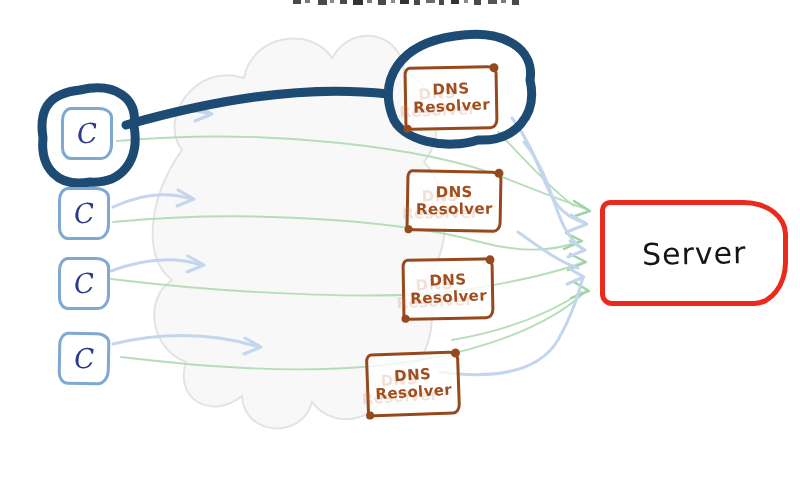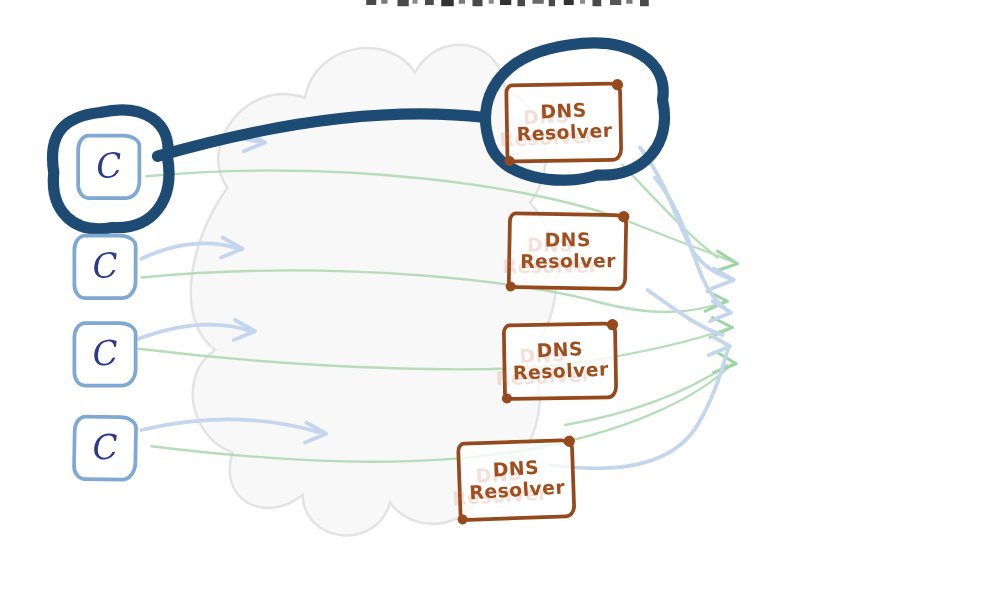--- a/index.html
+++ b/index.html
@@ -137,14 +137,17 @@
       <span>Resolver</span>
     </span>
   </div>
   <div class="node resolver" style="left:366px;top:352px;width:94px;height:64px;transform:rotate(-2deg);">
     <span class="rl">
       <span>DNS</span><br>
       <span>Resolver</span>
     </span>
   </div>
 
+  <div class="node server" style="left:600px;top:200px;width:188px;height:106px;">
+    <span class="sl">Server</span>
+  </div>
 
 </div>
 
 </body></html>

